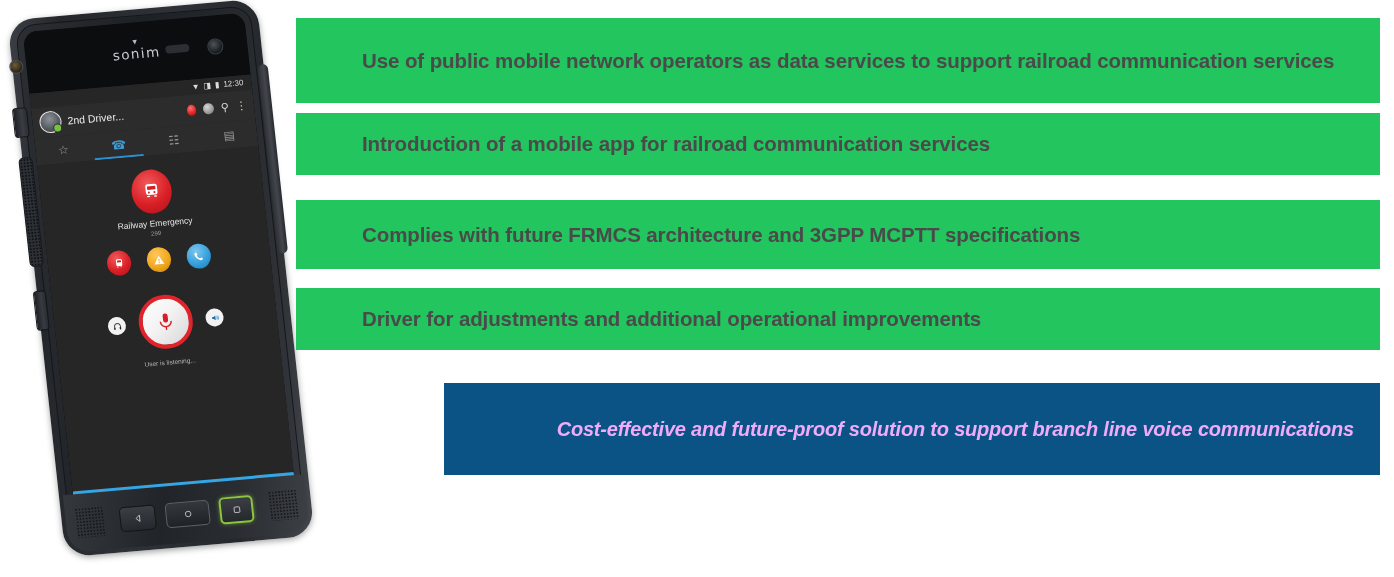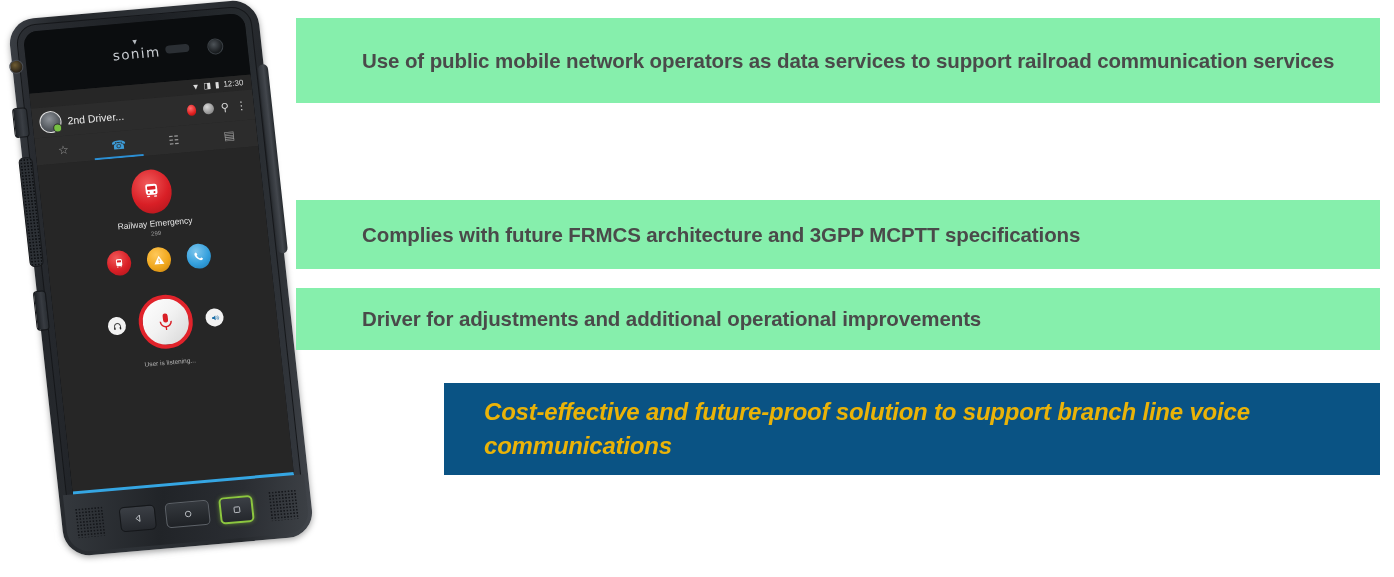--- a/index.html
+++ b/index.html
@@ -18,21 +18,21 @@
   
   .bars-area {
     position: absolute;
     left: 0; top: 0;
     width: 1394px; height: 577px;
   }
   .feature-bar {
     position: absolute;
     left: 296px;
     width: 1084px;
-    background: #86efac;
+    background: #22c55e;
     display: flex;
     align-items: center;
     box-sizing: border-box;
     padding-left: 66px;
     padding-right: 8px;
   }
   .feature-bar .bar-text {
     font-size: 20.5px;
     font-weight: bold;
     color: #4a4a4a;
@@ -52,22 +52,22 @@
     width: 936px;
     height: 92px;
     background: #0a5384;
     display: flex;
     align-items: center;
     justify-content: flex-end;
     box-sizing: border-box;
     padding: 0 26px 0 40px;
   }
   .callout .callout-text {
-    color: #eab308;
-    font-size: 24px;
+    color: #f0abfc;
+    font-size: 20px;
     font-weight: bold;
     font-style: italic;
     text-align: left;
     line-height: 1.42;
     letter-spacing: -0.2px;
   }
 
   
   .device-wrap {
     position: absolute;
@@ -593,20 +593,23 @@
     </div>
   </div>
 </div>
 
 <div class="bars-area">
 
   <div class="feature-bar" id="bar-0">
     <span class="bar-text">Use of public mobile network operators as data services to support railroad communication services</span>
   </div>
 
+  <div class="feature-bar" id="bar-1">
+    <span class="bar-text">Introduction of a mobile app for railroad communication services</span>
+  </div>
 
   <div class="feature-bar" id="bar-2">
     <span class="bar-text">Complies with future FRMCS architecture and 3GPP MCPTT specifications</span>
   </div>
 
   <div class="feature-bar" id="bar-3">
     <span class="bar-text">Driver for adjustments and additional operational improvements</span>
   </div>
 
   <div class="callout">

